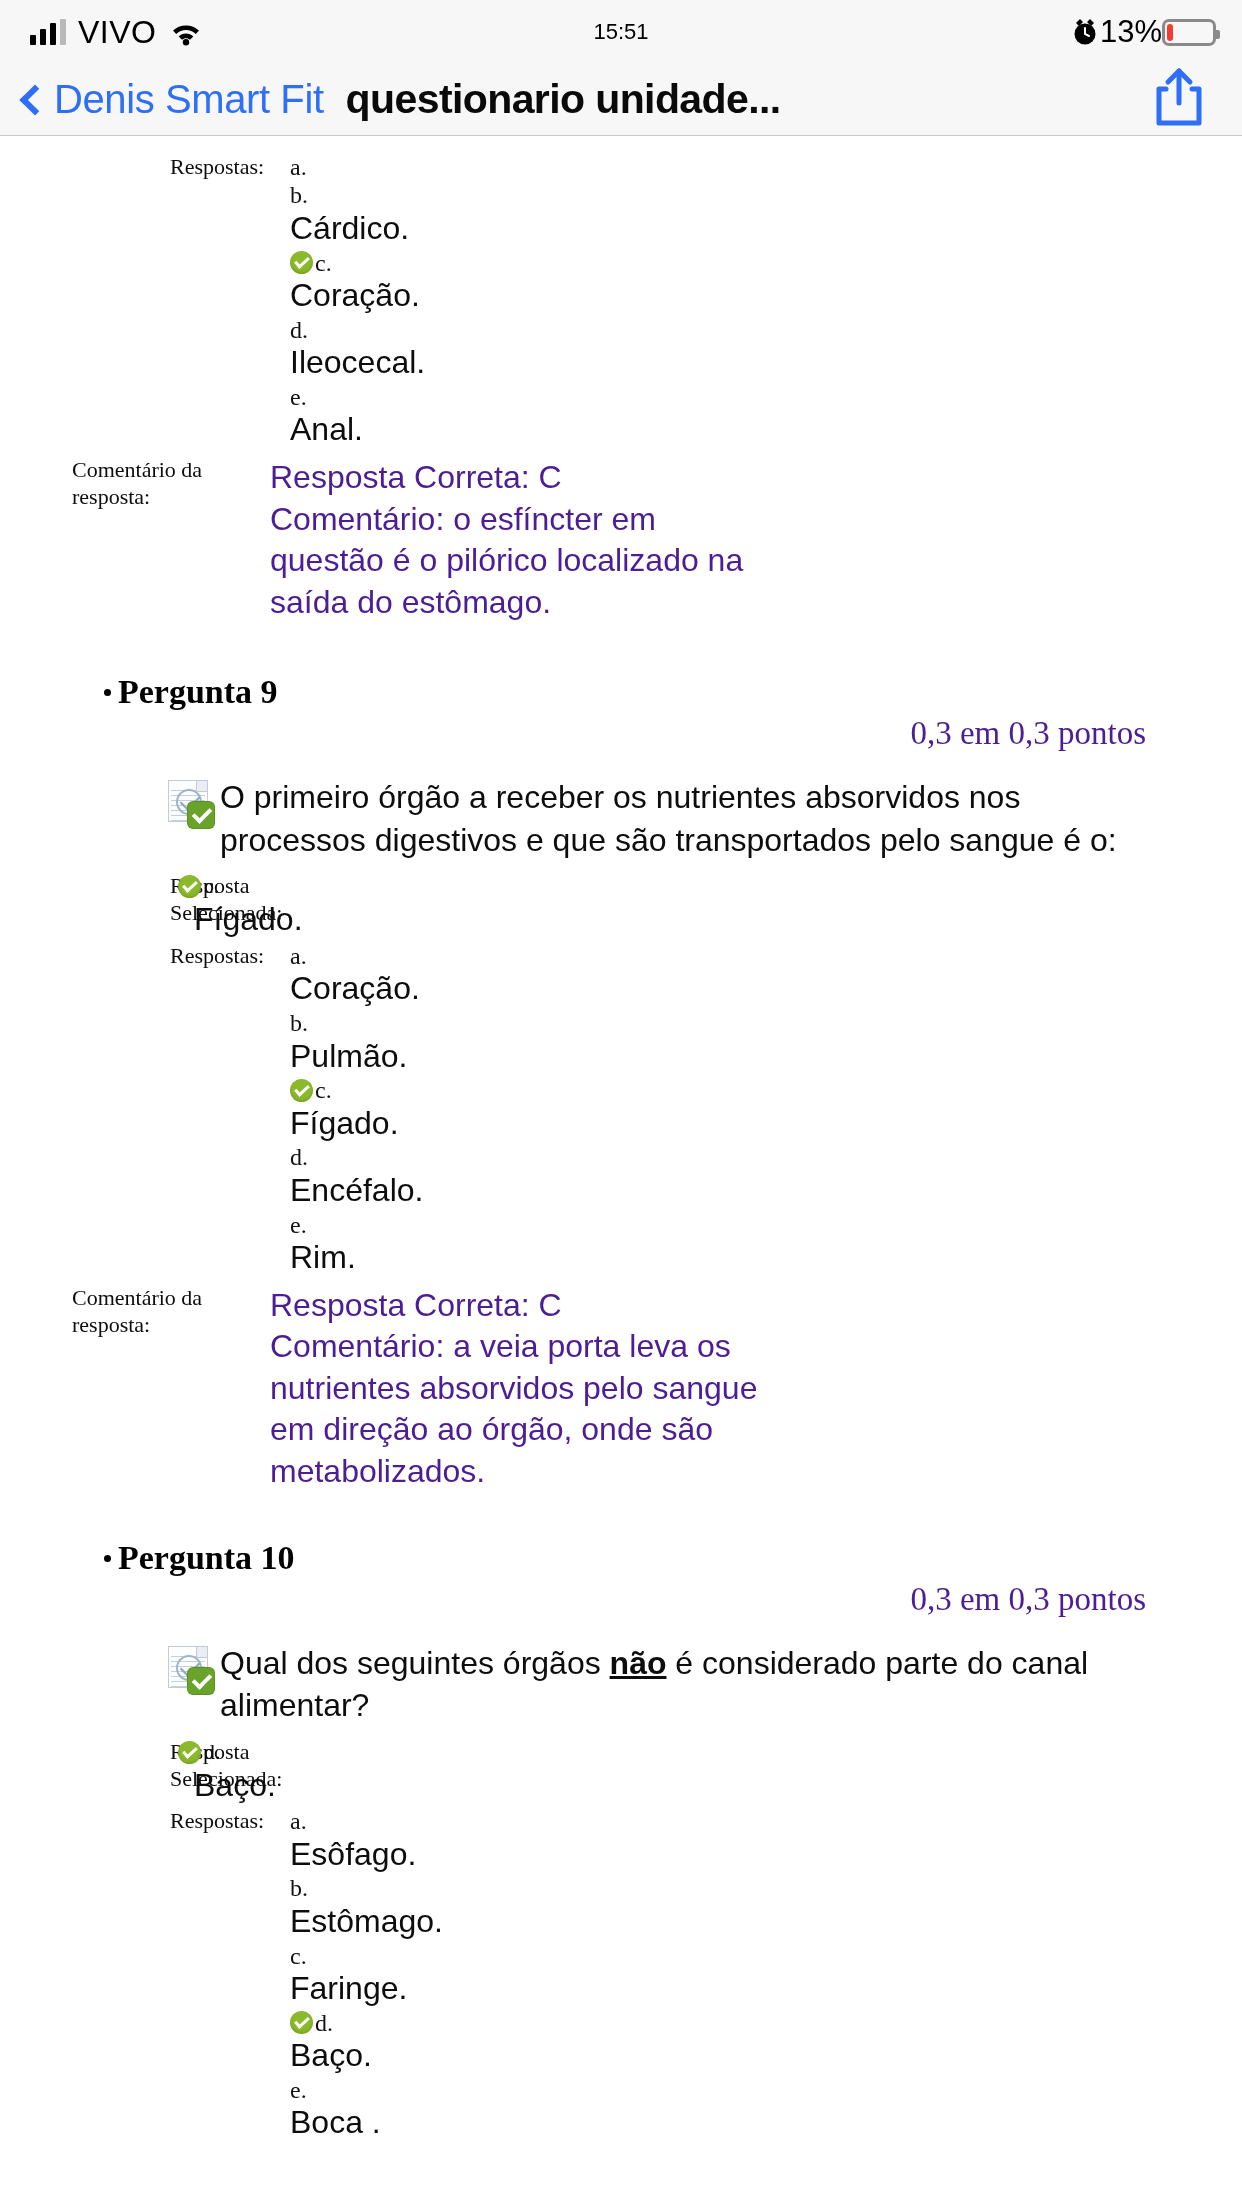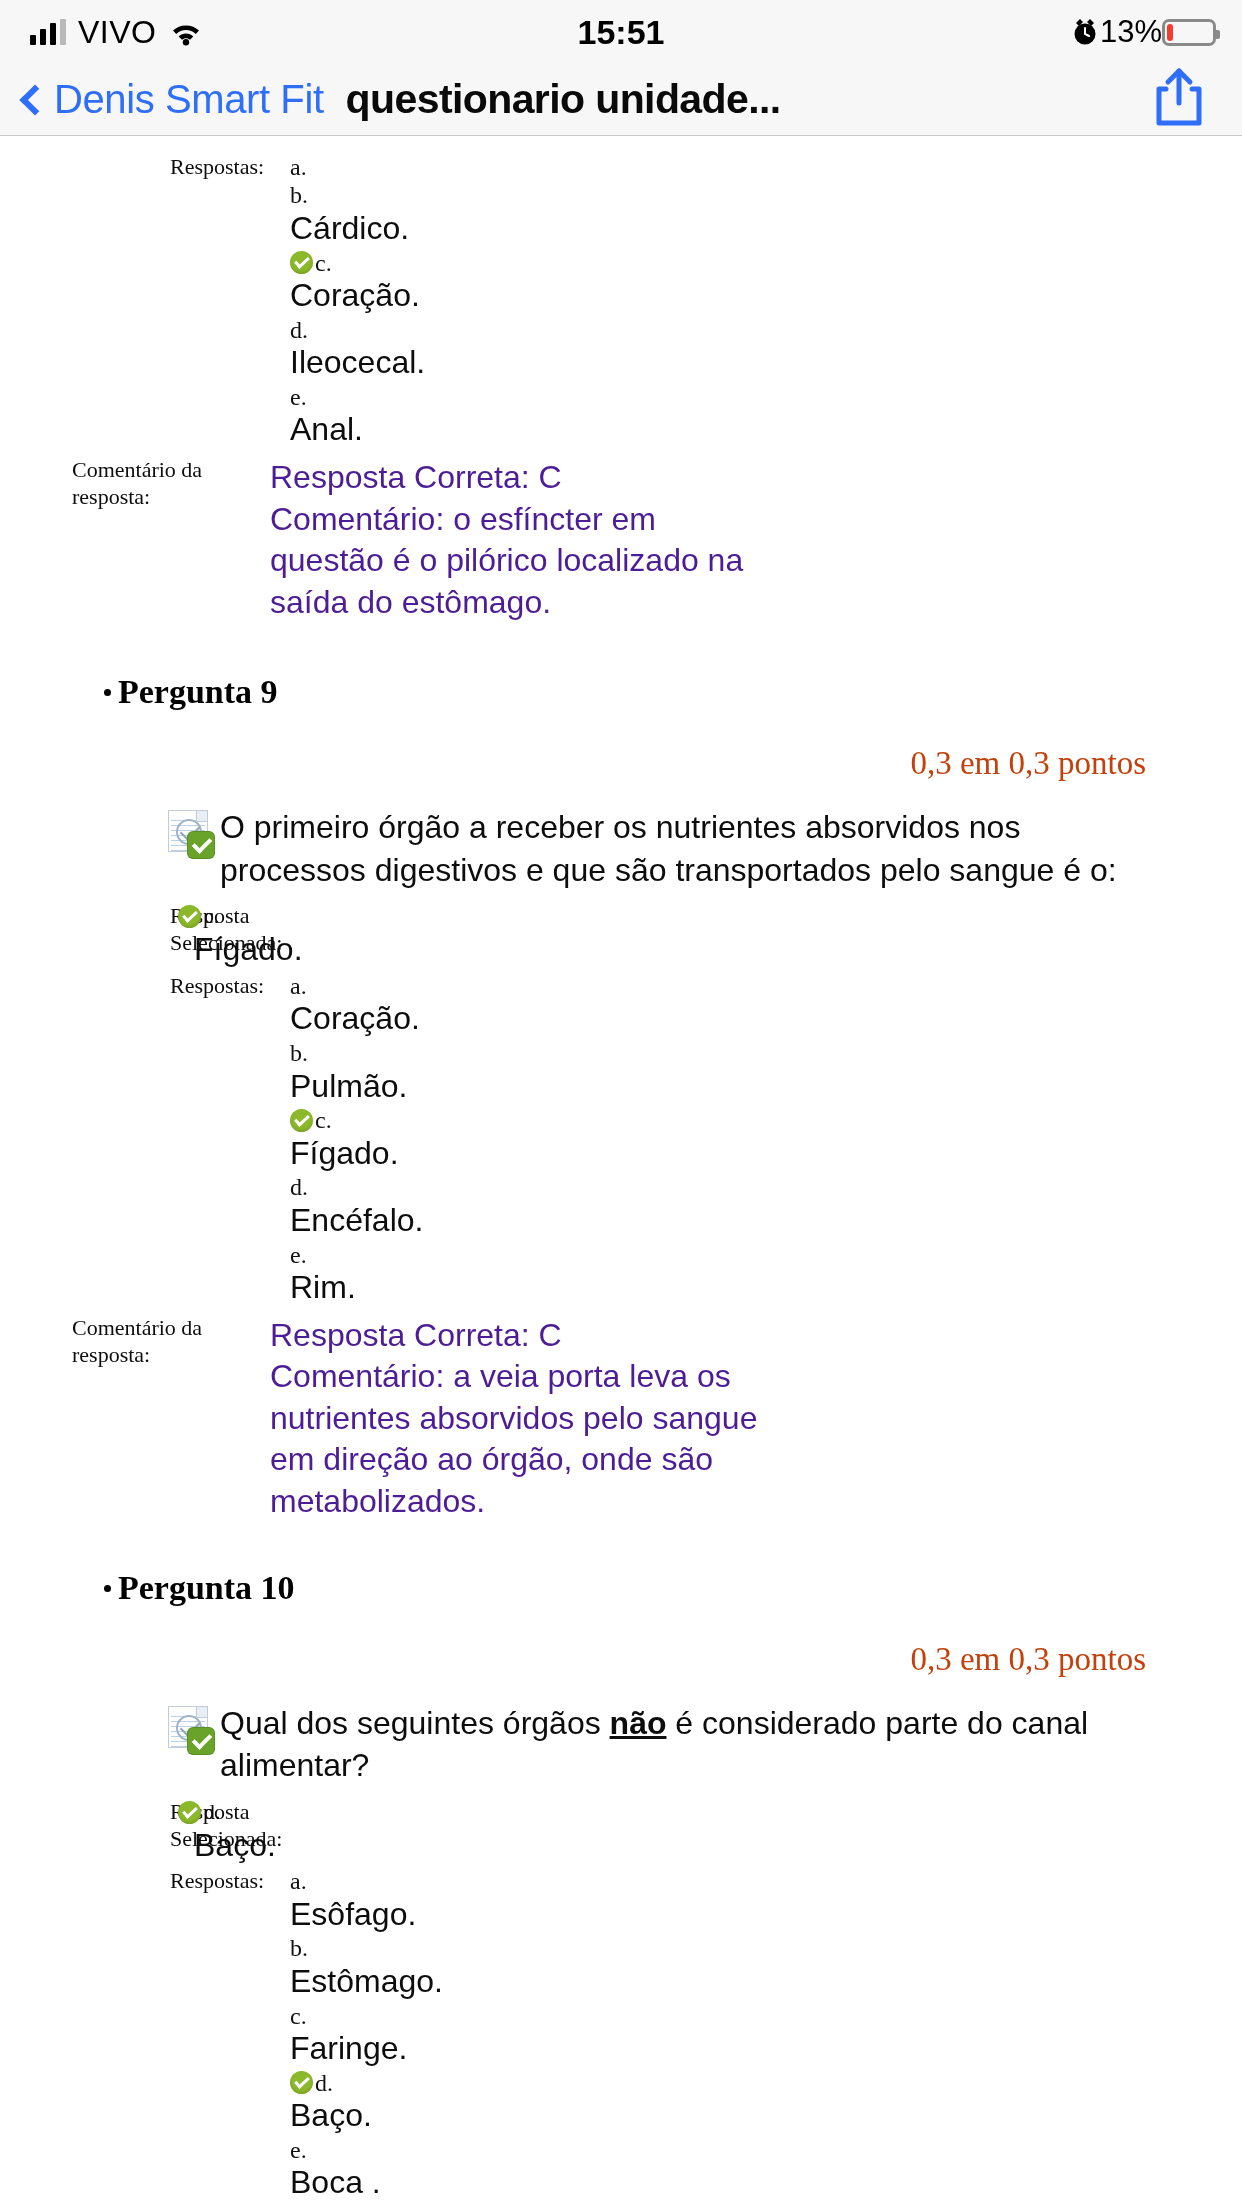--- a/index.html
+++ b/index.html
@@ -16,21 +16,21 @@
     height:64px; width:100%;
     background:#f7f7f7;
     display:flex; align-items:center;
     position:relative;
     box-sizing:border-box;
     padding:0 30px;
   }
   .sb-left{display:flex;align-items:center;gap:12px;}
   .sb-right{display:flex;align-items:center;position:absolute;right:26px;top:50%;transform:translateY(-50%);}
   .sb-center{position:absolute;left:0;right:0;text-align:center;}
-  .sb-time{font-size:34px;font-weight:700;color:#000;letter-spacing:0px;margin-top:6px;}
+  .sb-time{font-size:22px;font-weight:400;color:#000;letter-spacing:0px;margin-top:6px;}
   .carrier{font-size:32px;font-weight:500;color:#000;letter-spacing:0.5px;}
   .pct{font-size:31px;font-weight:500;color:#000;}
 
   .bars{display:flex;align-items:flex-end;gap:4px;height:26px;}
   .bars i{display:block;width:6px;background:#000;border-radius:1px;}
   .bars i:nth-child(1){height:10px;}
   .bars i:nth-child(2){height:16px;}
   .bars i:nth-child(3){height:22px;}
   .bars i:nth-child(4){height:26px;background:#b9b9b9;}
 
@@ -70,24 +70,24 @@
   
   .qhead{
     margin:0; padding:0 0 0 118px;
     font-family:"Liberation Serif", serif;
     font-weight:bold;font-size:34px;color:#000;
     position:relative;
   }
   .qhead .bullet{position:absolute;left:104px;top:16px;width:7px;height:7px;background:#000;border-radius:50%;}
   .points{
     font-family:"Liberation Serif", serif;
-    font-size:33px;color:#c2410c;
+    font-size:33px;color:#4c1d95;
     text-align:right;
     padding-right:96px;
-    margin-top:34px;
+    margin-top:4px;
   }
 
   
   .qtext-row{display:flex;align-items:flex-start;padding-left:168px;padding-right:120px;margin-top:24px;}
   .qicon{flex:0 0 auto;width:46px;height:44px;position:relative;margin-right:6px;margin-top:4px;}
   .doc{
     position:absolute;left:0;top:0;width:40px;height:42px;
     background:#fdfdfd;border:1px solid #c3ccd4;
     box-sizing:border-box;overflow:hidden;
   }

